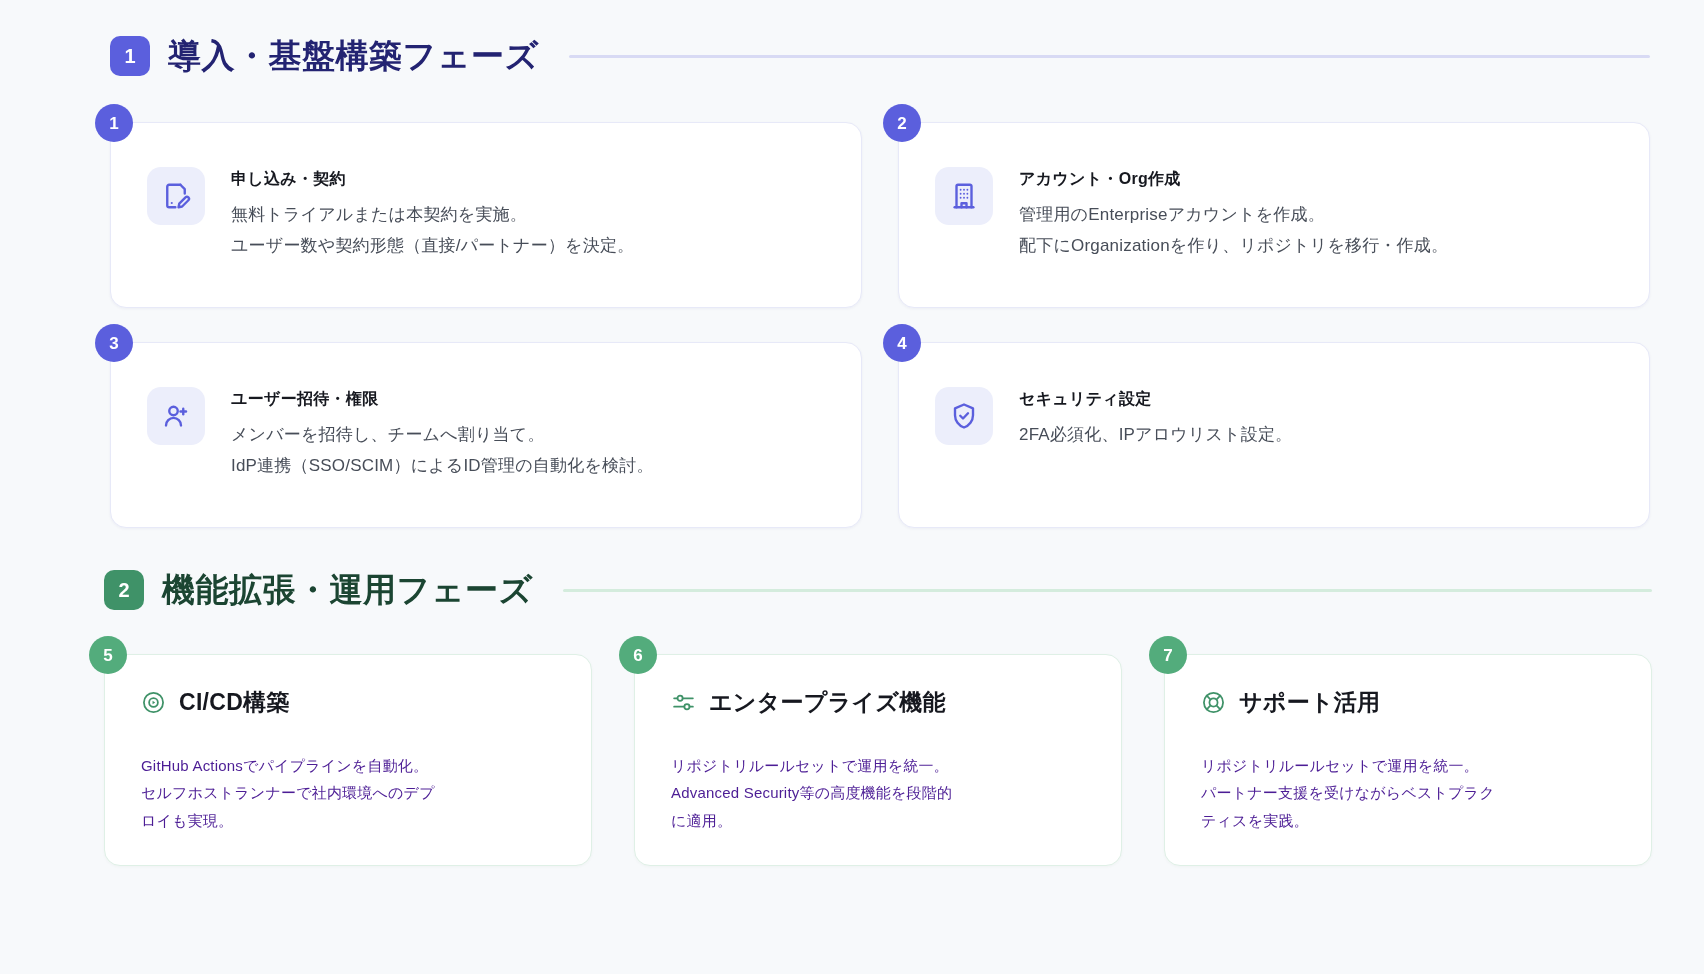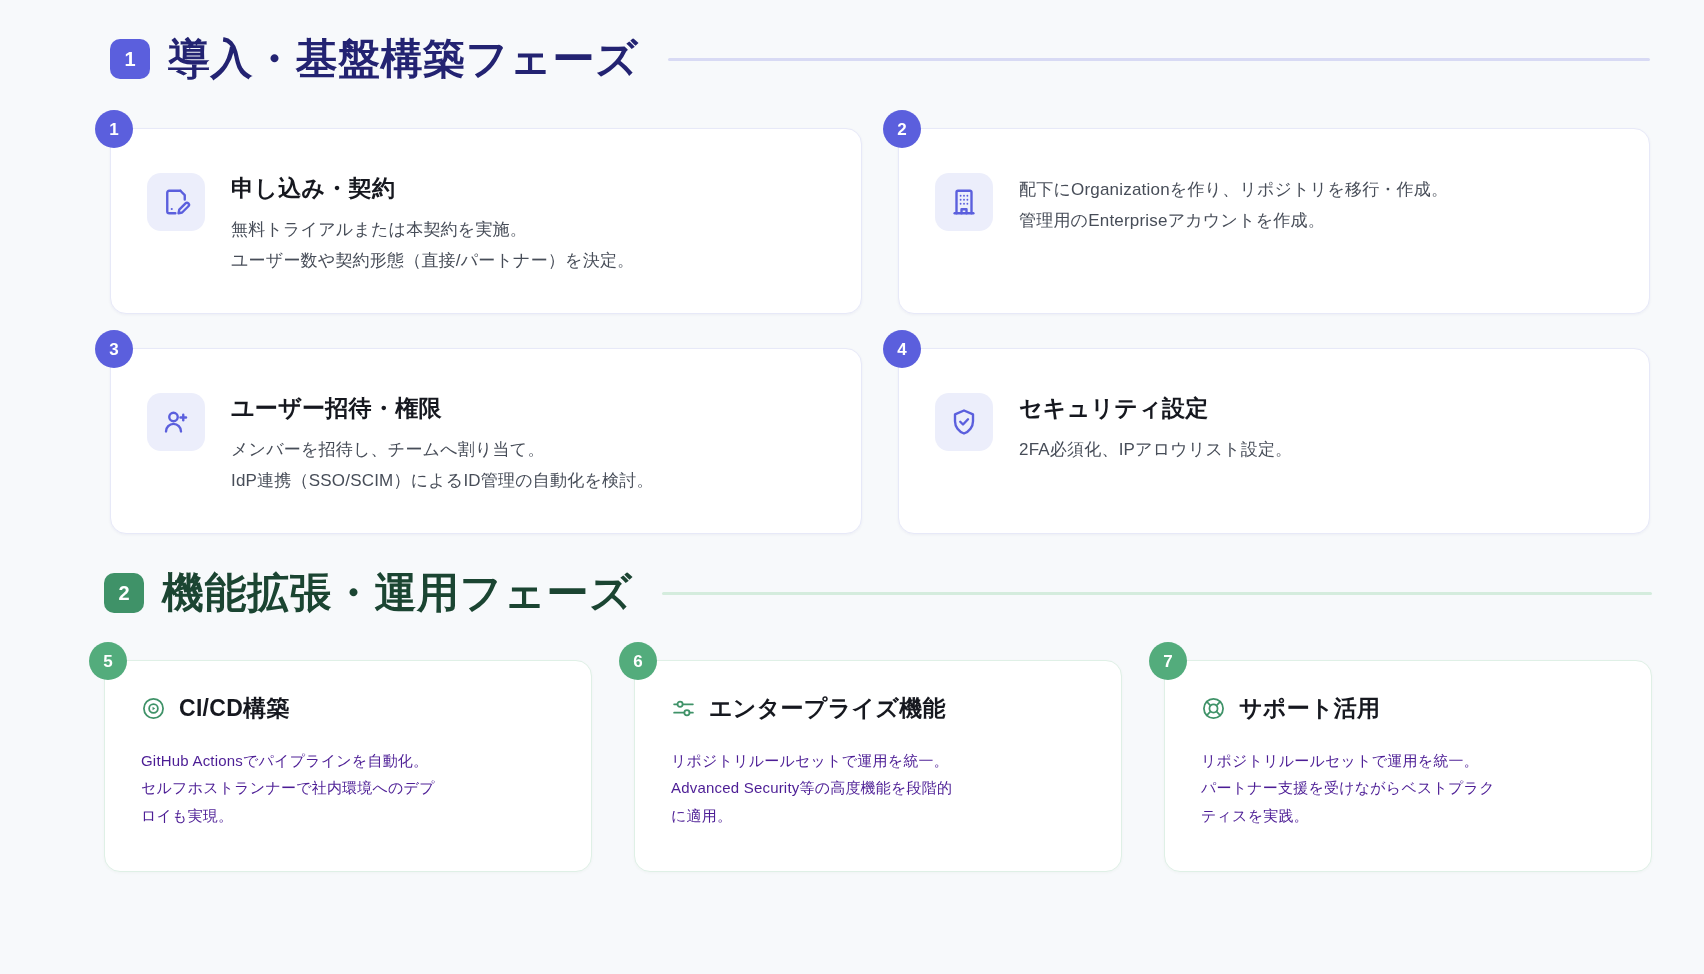--- a/index.html
+++ b/index.html
@@ -38,21 +38,21 @@
     align-items: center;
     justify-content: center;
     color: #ffffff;
     font-size: 20px;
     font-weight: bold;
     flex: 0 0 auto;
     line-height: 1;
   }
 
   .phase-title {
-    font-size: 42px;
+    font-size: 33px;
     font-weight: bold;
     letter-spacing: 0.5px;
     white-space: nowrap;
     line-height: 1.1;
   }
 
   .phase-rule {
     flex: 1 1 auto;
     height: 3px;
     border-radius: 2px;
@@ -130,21 +130,21 @@
     border-radius: 14px;
     background: #eceefb;
     display: flex;
     align-items: center;
     justify-content: center;
   }
 
   .card-text { flex: 1 1 auto; padding-top: 2px; }
 
   .card-title {
-    font-size: 23px;
+    font-size: 16px;
     font-weight: bold;
     color: #16181f;
     letter-spacing: 0.3px;
     margin-bottom: 12px;
     line-height: 1.2;
   }
 
   .card-line {
     font-size: 17px;
     color: #474d58;
@@ -172,21 +172,21 @@
     border: 1.5px solid #dff0e6;
     box-shadow: 0 1px 3px rgba(40, 90, 60, 0.04);
     min-height: 212px;
     padding: 34px 34px 30px 36px;
   }
 
   .card2-head {
     display: flex;
     align-items: center;
     gap: 13px;
-    margin-bottom: 24px;
+    margin-bottom: 35px;
   }
 
   .card2-title {
     font-size: 23px;
     font-weight: bold;
     color: #16181f;
     letter-spacing: 0.3px;
     line-height: 1.2;
   }
 
@@ -246,22 +246,23 @@
               <circle cx="14.7" cy="7" r="0.75" fill="#5b5fdd" stroke="none"></circle>
               <circle cx="9.3" cy="10.2" r="0.75" fill="#5b5fdd" stroke="none"></circle>
               <circle cx="12" cy="10.2" r="0.75" fill="#5b5fdd" stroke="none"></circle>
               <circle cx="14.7" cy="10.2" r="0.75" fill="#5b5fdd" stroke="none"></circle>
               <circle cx="9.3" cy="13.4" r="0.75" fill="#5b5fdd" stroke="none"></circle>
               <circle cx="12" cy="13.4" r="0.75" fill="#5b5fdd" stroke="none"></circle>
               <circle cx="14.7" cy="13.4" r="0.75" fill="#5b5fdd" stroke="none"></circle>
             </svg>
           </div>
           <div class="card-text">
+            <div class="card-title">アカウント・Org作成</div>
+            <div class="card-line">管理用のEnterpriseアカウントを作成。</div>
             <div class="card-line">配下にOrganizationを作り、リポジトリを移行・作成。</div>
-            <div class="card-line">管理用のEnterpriseアカウントを作成。</div>
           </div>
         </div>
       </div>
 
       <div class="card card-1">
         <div class="step-bubble bubble-indigo">3</div>
         <div class="card-body">
           <div class="icon-tile">
             <svg width="30" height="30" viewBox="0 0 24 24" fill="none" stroke="#5b5fdd" stroke-width="1.9" stroke-linecap="round" stroke-linejoin="round">
               <circle cx="10" cy="8" r="3.4"></circle>

